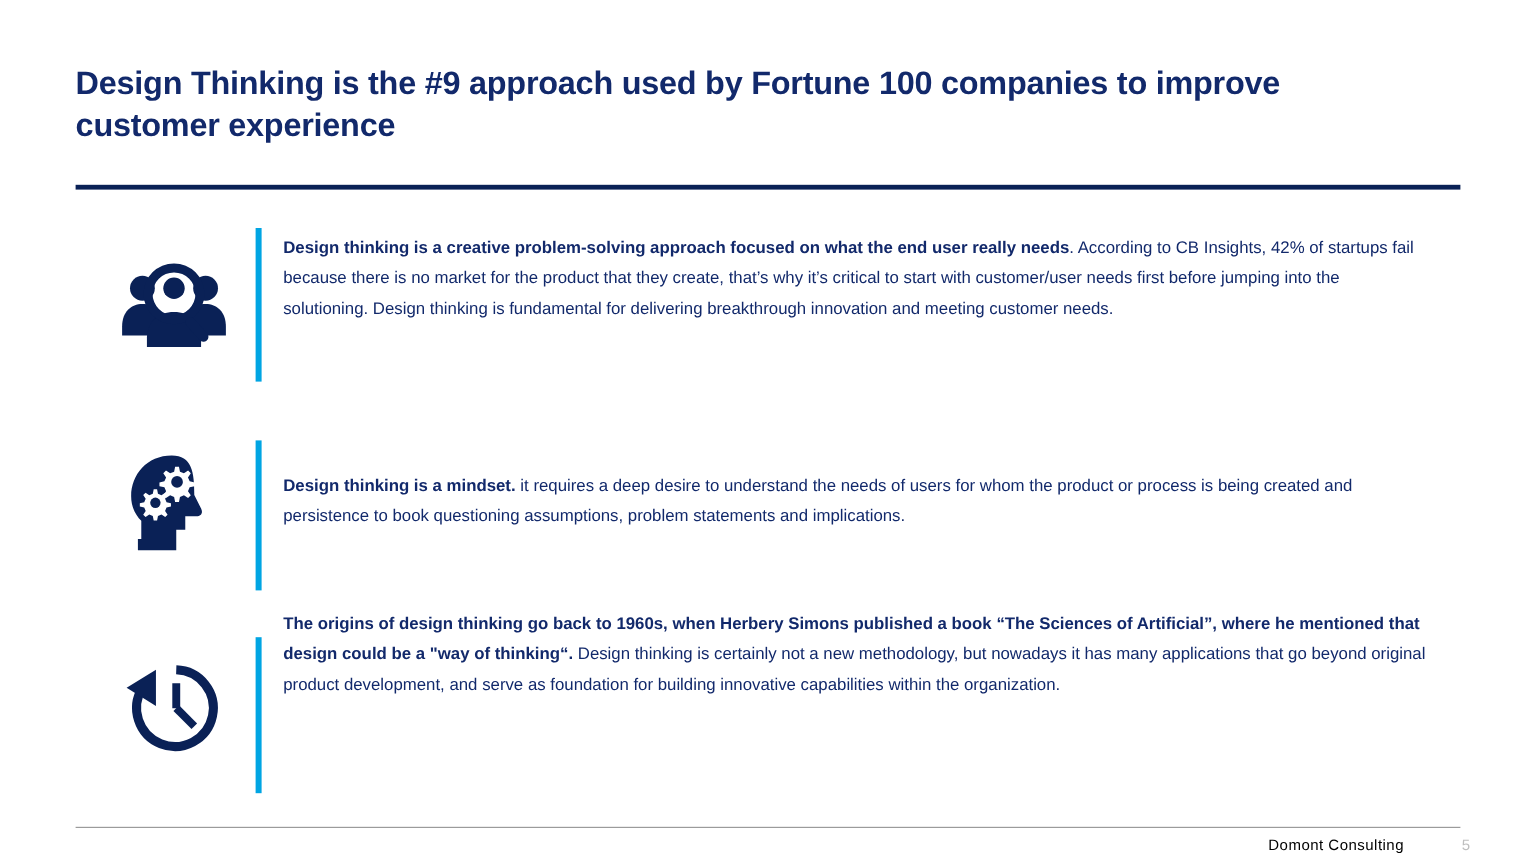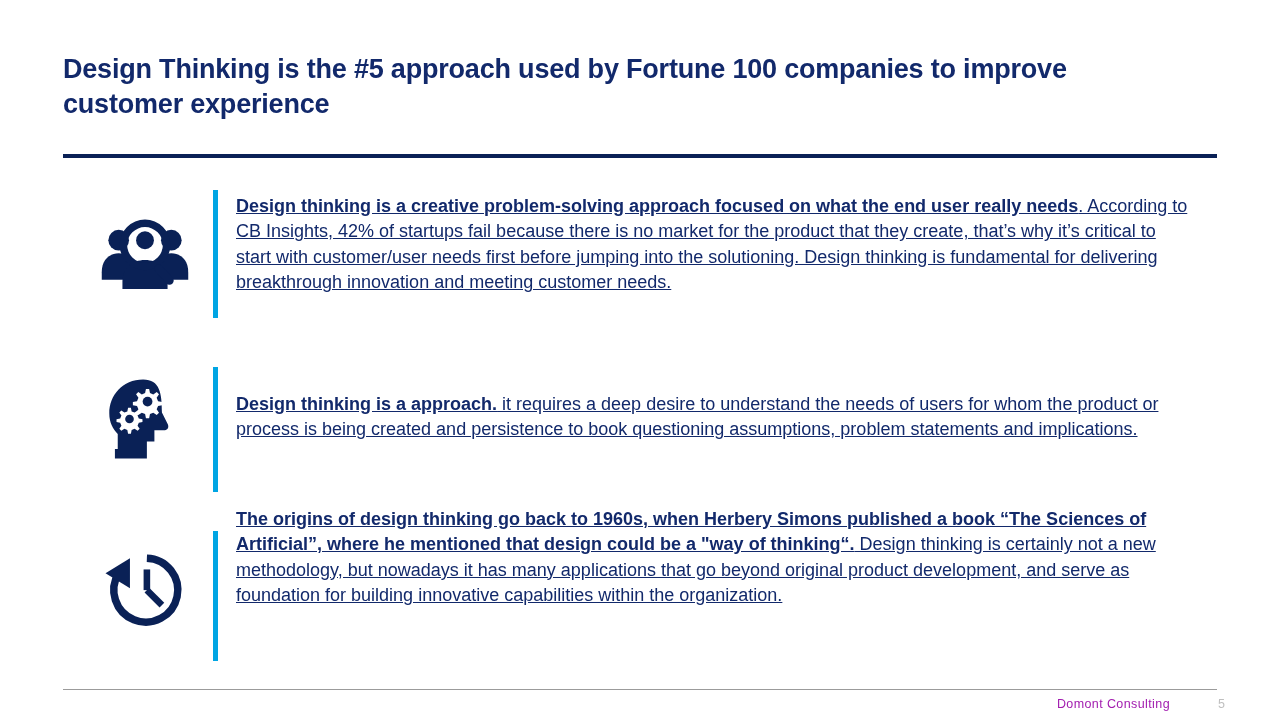--- a/index.html
+++ b/index.html
@@ -56,24 +56,23 @@
   .accent-bar {
     position: absolute;
     left: 213px;
     width: 5px;
     background: #00A5E3;
   }
   .block-text {
     position: absolute;
     left: 236px;
     width: 952px;
-    font-size: 18px;
+    font-size: 14px;
     line-height: 25.4px;
     color: #12296B;
-    text-decoration: underline;
   }
   .block-text b {
     font-weight: bold;
   }
 
   
   #block-1 .block-icon { top: 212px; }
   #block-1 .accent-bar { top: 190px; height: 128px; }
   #block-1 .block-text { top: 194px; }
 
@@ -94,35 +93,35 @@
     top: 689px;
     width: 1154px;
     height: 1px;
     background: #9b9b9b;
   }
   .footer-company {
     position: absolute;
     right: 110px;
     top: 697px;
     font-size: 12.5px;
-    color: #a21caf;
+    color: #000000;
     letter-spacing: 0.4px;
   }
   .footer-page {
     position: absolute;
     right: 55px;
     top: 697px;
     font-size: 12.5px;
     color: #BFBFBF;
   }
 </style>
 </head>
 <body>
 
-<div class="slide-title">Design Thinking is the #5 approach used by Fortune 100 companies to improve customer experience</div>
+<div class="slide-title">Design Thinking is the #9 approach used by Fortune 100 companies to improve customer experience</div>
 <div class="title-rule"></div>
 
 <div class="block" id="block-1">
 
   <div class="block-icon">
     <svg viewBox="0 0 100 100" xmlns="http://www.w3.org/2000/svg">
       <g fill="#0A2156">
 
         <circle cx="22" cy="30" r="11"></circle>
         <path d="M4 64 C4 51 12 44 22 44 C32 44 40 51 40 64 L40 72 L4 72 Z"></path>
@@ -163,21 +162,21 @@
 
         <path d="M32 38 l3.0 .0 .8 3.9 3.1 1.3 3.3-2.2 2.1 2.1 -2.2 3.3 1.3 3.1 3.9 .8 0 3.0 -3.9 .8 -1.3 3.1 2.2 3.3 -2.1 2.1 -3.3-2.2 -3.1 1.3 -.8 3.9 -3.0 0 -.8-3.9 -3.1-1.3 -3.3 2.2 -2.1-2.1 2.2-3.3 -1.3-3.1 -3.9-.8 0-3.0 3.9-.8 1.3-3.1 -2.2-3.3 2.1-2.1 3.3 2.2 3.1-1.3 Z"></path>
         <circle cx="33.5" cy="50" r="4.6" fill="#0A2156"></circle>
       </g>
     </svg>
   </div>
 
   <div class="accent-bar"></div>
 
   <div class="block-text">
-    <b>Design thinking is a approach.</b><span> it requires a deep desire to understand the needs of users for whom the product or process is being created and persistence to book questioning assumptions, problem statements and implications.</span>
+    <b>Design thinking is a mindset.</b><span> it requires a deep desire to understand the needs of users for whom the product or process is being created and persistence to book questioning assumptions, problem statements and implications.</span>
   </div>
 </div>
 
 <div class="block" id="block-3">
 
   <div class="block-icon">
     <svg viewBox="0 0 100 100" xmlns="http://www.w3.org/2000/svg">
       <g fill="none" stroke="#0A2156" stroke-width="8">
 
         <path d="M22 30 A34 34 0 1 0 52 14" stroke-linecap="butt"></path>

